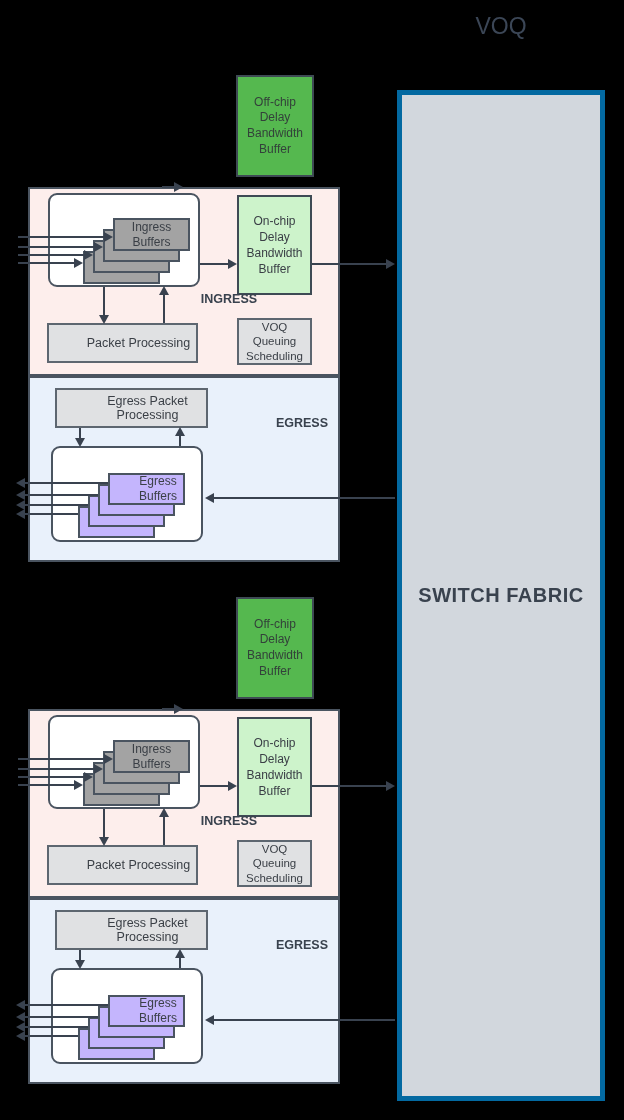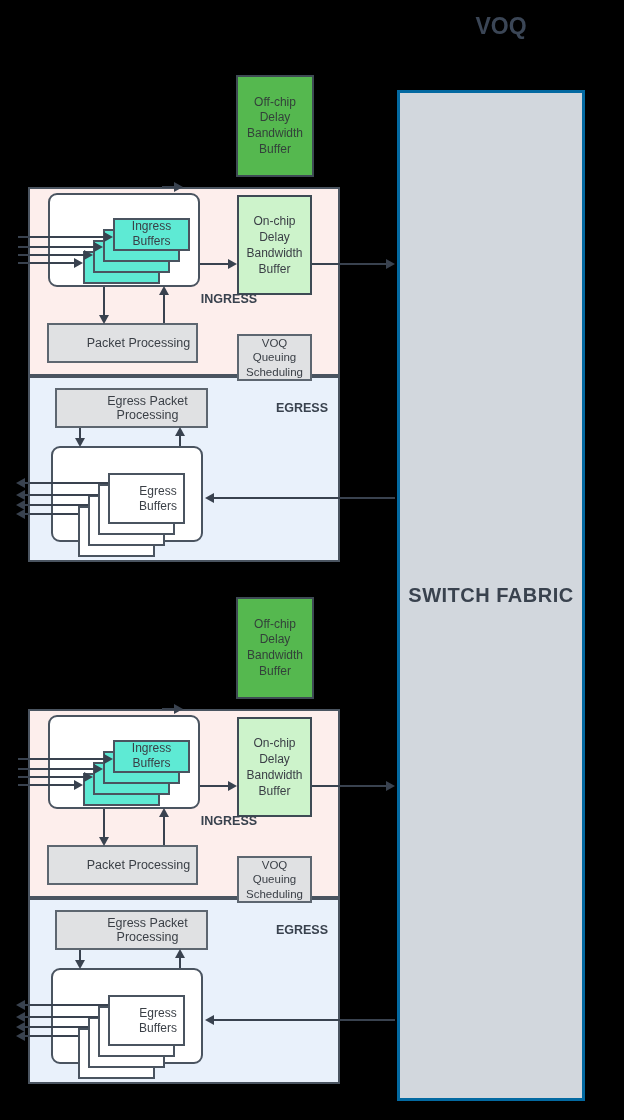--- a/index.html
+++ b/index.html
@@ -11,46 +11,46 @@
   }
   html,body{margin:0;padding:0;background:#000;}
   #stage{
     position:relative;width:624px;height:1120px;background:#000;overflow:hidden;
     font-family:"Liberation Sans", sans-serif;color:var(--txt);
   }
   .abs{position:absolute;box-sizing:border-box;}
   .ctr{display:flex;align-items:center;justify-content:center;text-align:center;}
 
   
-  .title{left:387px;top:13px;width:228px;font-weight:bold;font-size:23px;line-height:1.2;color:#3b4656;text-align:center;}
-  .fabric{left:397px;top:90px;width:188px;height:1011px;background:#d2d7dd;border:3px solid #0369a1;}
+  .title{left:387px;top:13px;width:228px;font-weight:normal;font-size:23px;line-height:1.2;color:#3b4656;text-align:center;}
+  .fabric{left:397px;top:90px;width:208px;height:1011px;background:#d2d7dd;border:5px solid #0369a1;}
   .fabric-label{font-weight:bold;font-size:20px;letter-spacing:.5px;color:#39424e;}
 
   .card{left:0;top:0;width:405px;height:492px;}
 
   .offchip{left:236px;top:0;width:78px;height:102px;background:#55b84f;border:2px solid #3e4a54;font-size:12px;line-height:1.3;color:#33413a;}
   .pink-sec{left:28px;top:112px;width:312px;height:189px;background:#fdeeec;border:2px solid var(--border);}
   .blue-sec{left:28px;top:301px;width:312px;height:186px;background:#e9f1fb;border:2px solid var(--border);}
 
   .wbox{background:#fff;border:2px solid var(--border);border-radius:9px;z-index:1;}
   .ing-container{left:48px;top:118px;width:152px;height:94px;}
   .eg-container{left:51px;top:371px;width:152px;height:96px;}
 
   .stackbox{width:77px;height:33px;border:2px solid var(--border);z-index:2;font-size:12px;line-height:1.25;}
-  .stackbox.pinkb{background:#5eead4;align-items:flex-end;}
-  .stackbox.blueb{background:#ffffff;height:51px;padding-left:23px;}
+  .stackbox.pinkb{background:#a3a3a3;}
+  .stackbox.blueb{background:#c4b5fd;height:32px;padding-left:23px;}
 
   .onchip{left:237px;top:120px;width:75px;height:100px;background:#cdf3cb;border:2px solid #3e4a54;font-size:12px;line-height:1.35;}
   .graybox{background:#e0e1e3;border:2px solid var(--border-gray);font-size:12.5px;padding-left:32px;}
   .pp{left:47px;top:248px;width:151px;height:40px;}
-  .voq{left:237px;top:243px;width:75px;height:47px;font-size:11.5px;line-height:1.25;margin-top:16px;}
+  .voq{left:237px;top:243px;width:75px;height:47px;font-size:11.5px;line-height:1.25;}
   .epp{left:55px;top:313px;width:153px;height:40px;}
   .seclabel{font-weight:bold;font-size:12.5px;color:var(--label);text-align:center;margin-left:22px;}
   .ing-label{left:172px;top:217px;width:70px;}
-  .eg-label{left:245px;top:326px;width:70px;}
+  .eg-label{left:245px;top:341px;width:70px;}
 
   
   .h{position:absolute;height:2px;background:var(--line);z-index:5;}
   .h.r::after{content:'';position:absolute;right:-8px;top:-4px;border-top:5px solid transparent;border-bottom:5px solid transparent;border-left:9px solid var(--line);}
   .h.l::before{content:'';position:absolute;left:-8px;top:-4px;border-top:5px solid transparent;border-bottom:5px solid transparent;border-right:9px solid var(--line);}
   .v{position:absolute;width:2px;background:var(--line);z-index:5;}
   .v.d::after{content:'';position:absolute;bottom:-8px;left:-4px;border-left:5px solid transparent;border-right:5px solid transparent;border-top:9px solid var(--line);}
   .v.u::before{content:'';position:absolute;top:-8px;left:-4px;border-left:5px solid transparent;border-right:5px solid transparent;border-bottom:9px solid var(--line);}
 </style>
 </head>

